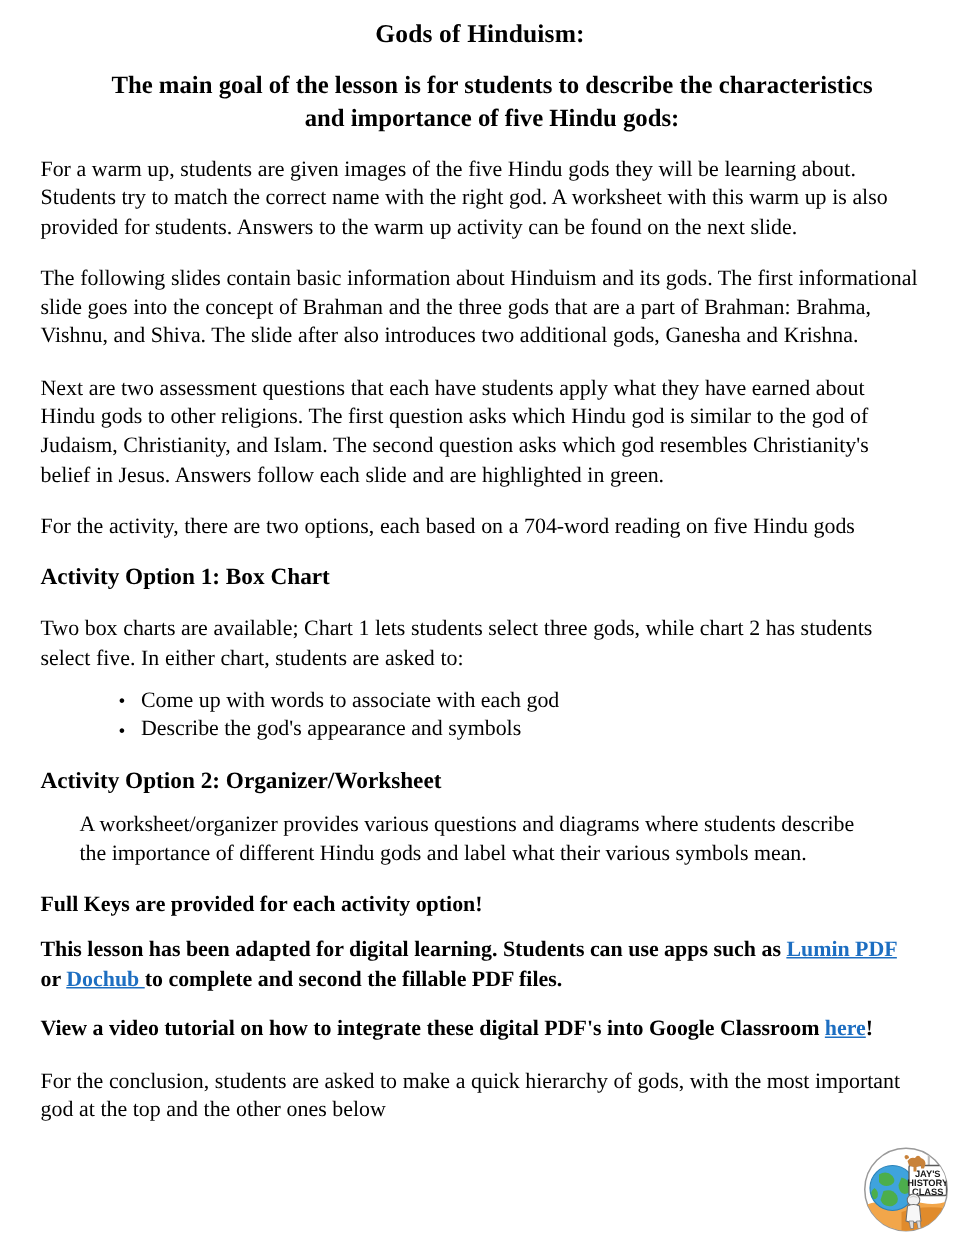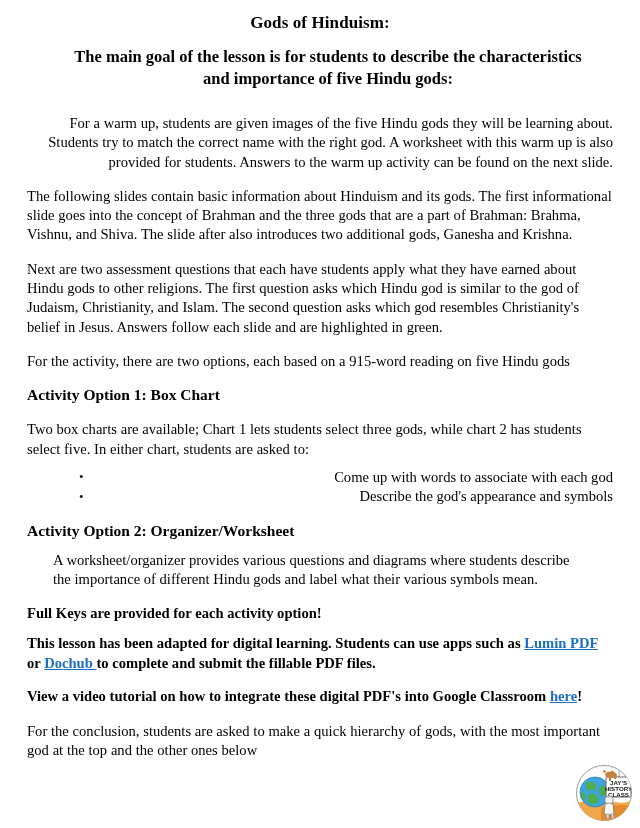--- a/index.html
+++ b/index.html
@@ -39,33 +39,32 @@
     line-height: 22px;
     margin: 13px 18px 0 34px;
   }
   p.body {
     font-size: 14.6px;
     line-height: 19.3px;
     margin: 15px 0 0 0;
     text-align: left;
     word-spacing: 0.1px;
   }
-  p.body.first { margin-top: 24px; text-align: right; }
+  p.body.first { margin-top: 14px; }
   .section-head {
     text-align: left;
     font-weight: bold;
     font-size: 15.5px;
     line-height: 20px;
     margin: 14px 0 0 0;
   }
   ul.bullets {
     margin: 9px 0 0 0;
     padding: 0 0 0 52px;
     list-style: none;
-    text-align: right;
   }
   ul.bullets li {
     font-size: 14.6px;
     line-height: 19.6px;
     position: relative;
     padding-left: 15px;
   }
   ul.bullets li::before {
     content: "\2022";
     position: absolute;
@@ -116,39 +115,39 @@
   <h1 class="title">Gods of Hinduism:</h1>
 
   <h2 class="subtitle">The main goal of the lesson is for students to describe the characteristics and importance of five Hindu gods:</h2>
 
   <p class="body first">For a warm up, students are given images of the five Hindu gods they will be learning about.  Students try to match the correct name with the right god.  A worksheet with this warm up is also provided for students.  Answers to the warm up activity can be found on the next slide.</p>
 
   <p class="body">The following slides contain basic information about Hinduism and its gods.    The first informational slide goes into the concept of Brahman and the three gods that are a part of Brahman: Brahma, Vishnu, and Shiva.   The slide after also introduces two additional gods, Ganesha and Krishna.</p>
 
   <p class="body">Next are two assessment questions that each have students apply what they have earned about Hindu gods to other religions.   The first question asks which Hindu god is similar to the god of Judaism, Christianity, and Islam.  The second question asks which god resembles Christianity's belief in Jesus.  Answers follow each slide and are highlighted in green.</p>
 
-  <p class="body">For the activity, there are two options, each based on a 915-word reading on five Hindu gods</p>
+  <p class="body">For the activity, there are two options, each based on a 704-word reading on five Hindu gods</p>
 
   <h3 class="section-head">Activity Option 1: Box Chart</h3>
 
   <p class="body">Two box charts are available; Chart 1 lets students select three gods, while chart 2 has students select five.  In either chart, students are asked to:</p>
 
   <ul class="bullets">
     <li>Come up with words to associate with each god</li>
     <li>Describe the god's appearance and symbols</li>
   </ul>
 
   <h3 class="section-head">Activity Option 2: Organizer/Worksheet</h3>
 
   <p class="centered-indent">A worksheet/organizer provides various questions and diagrams where students describe the importance of different Hindu gods and label what their various symbols mean.</p>
 
   <p class="bold-line">Full Keys are provided for each activity option!</p>
 
   <p class="bold-line tight">
-    <span>This lesson has been adapted for digital learning.  Students can use apps such as </span><a class="link" href="#">Lumin PDF</a><span> or </span><a class="link" href="#">Dochub </a><span>to complete and submit the fillable PDF files.</span>
+    <span>This lesson has been adapted for digital learning.  Students can use apps such as </span><a class="link" href="#">Lumin PDF</a><span> or </span><a class="link" href="#">Dochub </a><span>to complete and second the fillable PDF files.</span>
   </p>
 
   <p class="bold-line">
     <span>View a video tutorial on how to integrate these digital PDF's into Google Classroom </span><a class="link" href="#">here</a><span class="blacktail">!</span>
   </p>
 
   <p class="body">For the conclusion, students are asked to make a quick hierarchy of gods, with the most important god at the top and the other ones below</p>
 
   <div class="logo">
     <svg width="58" height="58" viewBox="0 0 58 58" xmlns="http://www.w3.org/2000/svg">

